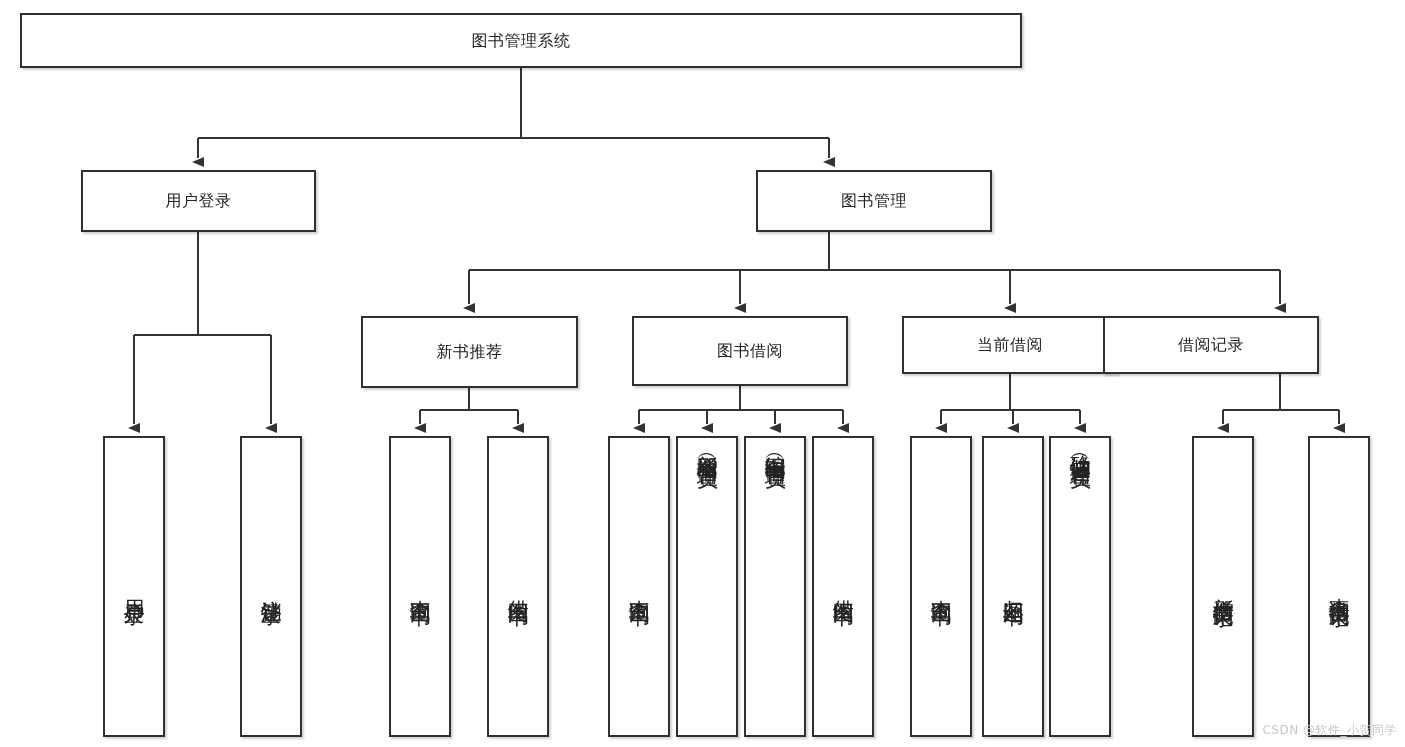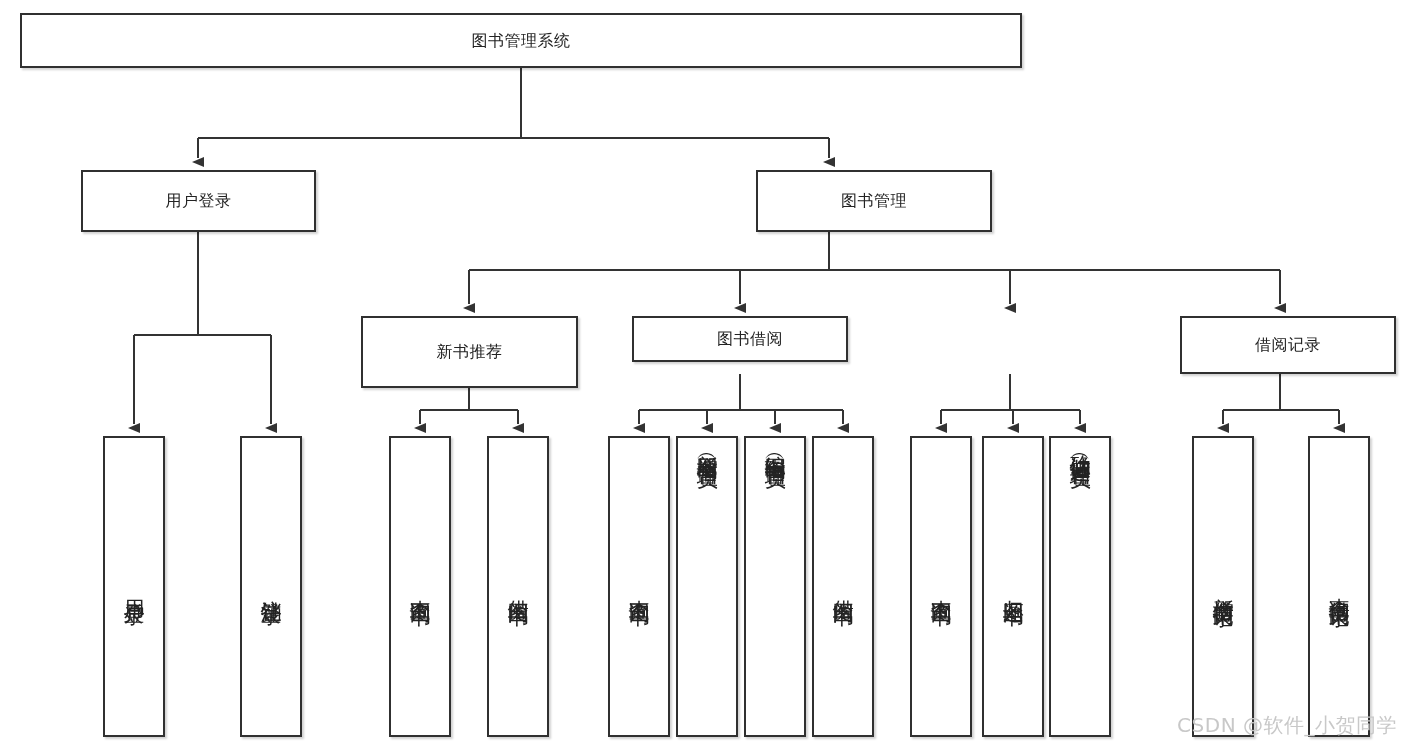--- a/index.html
+++ b/index.html
@@ -56,21 +56,21 @@
     letter-spacing: 2px;
     white-space: nowrap;
   }
   .node.vertical.centered {
     align-items: center;
   }
   #watermark {
     position: absolute;
     right: 8px;
     bottom: 8px;
-    font-size: 20px;
+    font-size: 12px;
     color: #c8c8c8;
     letter-spacing: 0.5px;
     z-index: 3;
     white-space: nowrap;
   }
 </style>
 </head>
 <body>
 
 <div id="diagram-root">
@@ -132,24 +132,27 @@
   <div class="node" style="left:81px; top:170px; width:235px; height:62px;">
     <span class="node-label">用户登录</span>
   </div>
   <div class="node" style="left:711px; top:170px; width:236px; height:62px;margin-left:45px;">
     <span class="node-label">图书管理</span>
   </div>
 
   <div class="node" style="left:361px; top:316px; width:217px; height:72px;">
     <span class="node-label">新书推荐</span>
   </div>
-  <div class="node" style="left:632px; top:316px; width:216px; height:46px;padding-left:20px;">
+  <div class="node" style="left:632px; top:316px; width:216px; height:70px;padding-left:20px;">
     <span class="node-label">图书借阅</span>
   </div>
-  <div class="node" style="left:1180px; top:316px; width:216px; height:58px;">
+  <div class="node" style="left:902px; top:316px; width:216px; height:58px;">
+    <span class="node-label">当前借阅</span>
+  </div>
+  <div class="node" style="left:1103px; top:316px; width:216px; height:58px;">
     <span class="node-label">借阅记录</span>
   </div>
 
   <div class="node vertical centered" style="left:103px; top:436px; width:62px; height:301px;">
     <span class="node-label">用户登录</span>
   </div>
   <div class="node vertical centered" style="left:240px; top:436px; width:62px; height:301px;">
     <span class="node-label">注销登录</span>
   </div>
 

